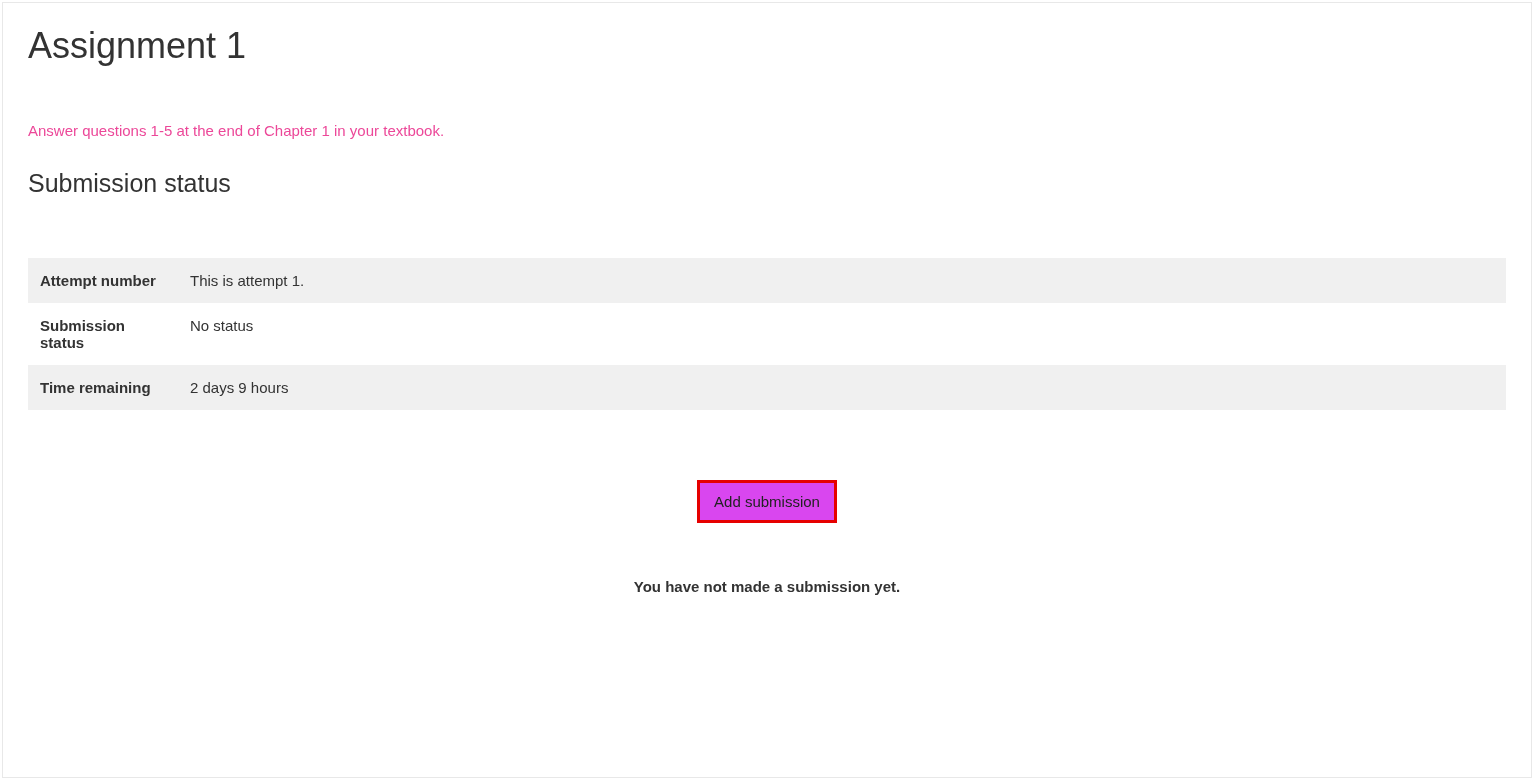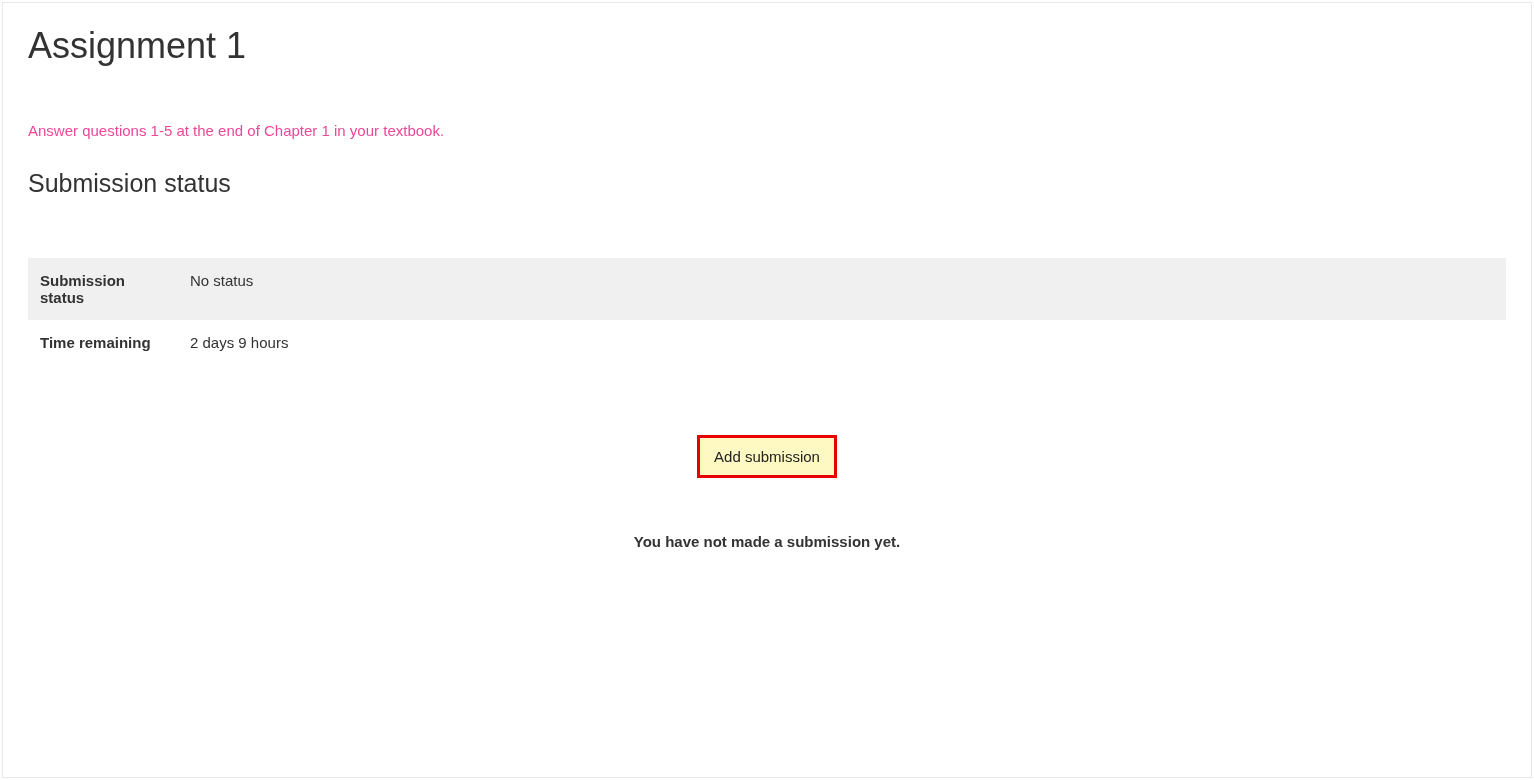--- a/index.html
+++ b/index.html
@@ -58,21 +58,21 @@
     }
     table.status-table td.value {
       color: #333;
     }
     .button-wrap {
       text-align: center;
       margin-bottom: 55px;
     }
     .add-submission-btn {
       display: inline-block;
-      background: #fef9c3;
+      background: #d946ef;
       border: 3px solid #e60000;
       padding: 10px 14px;
       font-size: 15px;
       color: #222;
       cursor: pointer;
       font-family: inherit;
     }
     .no-submission {
       text-align: center;
       font-size: 15px;
@@ -87,20 +87,24 @@
 
   <h1>Assignment 1</h1>
 
   <p class="description">Answer questions 1-5 at the end of Chapter 1 in your textbook.</p>
 
   <h2>Submission status</h2>
 
   <table class="status-table">
     <tbody>
       <tr>
+        <td class="label">Attempt number</td>
+        <td class="value">This is attempt 1.</td>
+      </tr>
+      <tr>
         <td class="label">Submission status</td>
         <td class="value">No status</td>
       </tr>
       <tr>
         <td class="label">Time remaining</td>
         <td class="value">2 days 9 hours</td>
       </tr>
     </tbody>
   </table>
 

